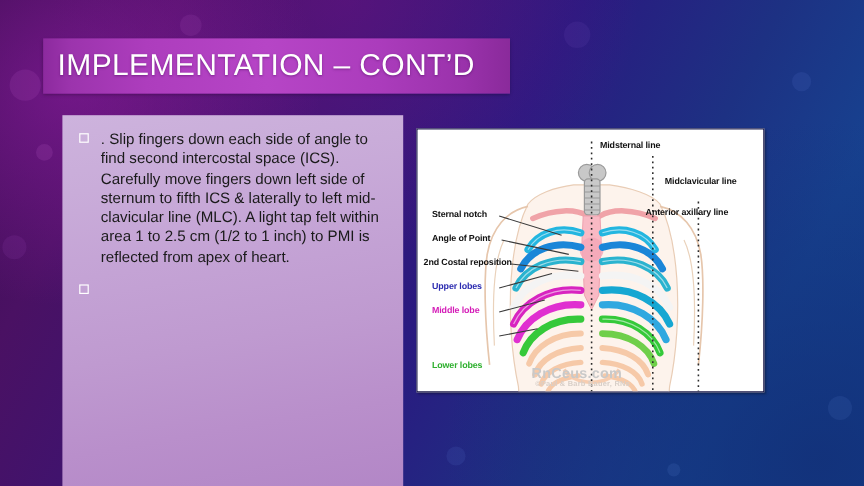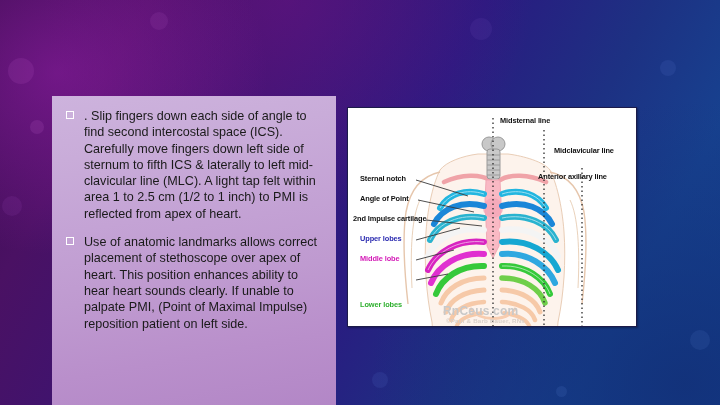--- a/index.html
+++ b/index.html
@@ -95,31 +95,33 @@
   <div class="bokeh" style="left:2px;  top:196px; width:20px; height:20px; background:rgba(160,80,190,0.13);"></div>
   <div class="bokeh" style="left:150px;top:12px;  width:18px; height:18px; background:rgba(190,95,205,0.12);"></div>
   <div class="bokeh" style="left:470px;top:18px;  width:22px; height:22px; background:rgba(120,90,200,0.12);"></div>
   <div class="bokeh" style="left:660px;top:60px;  width:16px; height:16px; background:rgba(90,120,210,0.14);"></div>
   <div class="bokeh" style="left:612px;top:238px; width:12px; height:12px; background:rgba(110,150,230,0.13);"></div>
   <div class="bokeh" style="left:690px;top:330px; width:20px; height:20px; background:rgba(110,150,230,0.11);"></div>
   <div class="bokeh" style="left:372px;top:372px; width:16px; height:16px; background:rgba(100,130,220,0.12);"></div>
   <div class="bokeh" style="left:214px;top:352px; width:13px; height:13px; background:rgba(120,90,200,0.12);"></div>
   <div class="bokeh" style="left:556px;top:386px; width:11px; height:11px; background:rgba(110,150,230,0.12);"></div>
 
+  <div id="title-bar">
+    <div id="title-text">IMPLEMENTATION – CONT’D</div>
+  </div>
 
   <div id="content-box">
 
     <div class="bullet-item" id="bullet-1">
       <span class="sq-bullet"></span>
       <span>. Slip fingers down each side of angle to find second intercostal space (ICS). Carefully move fingers down left side of sternum to fifth ICS &amp; laterally to left mid-clavicular line (MLC).  A light tap felt within area 1 to 2.5 cm (1/2 to 1 inch) to PMI is reflected from apex of heart.</span>
     </div>
 
     <div class="bullet-item" id="bullet-2">
       <span class="sq-bullet"></span>
-      <span>Use of anatomic landmarks allows correct placement of stethoscope over apex of heart.  This position enhances ability to hear heart sounds clearly.  If unable to palpate PMI, (Point of Maximal Impulse) reposition patient on left side.</span>
     </div>
 
   </div>
 
   <div id="picture-frame">
     <div id="diagram">
 
       <svg width="290" height="248" viewBox="0 0 290 248">
         <defs>
           <linearGradient id="skinG" x1="0" y1="0" x2="0" y2="1">
@@ -213,21 +215,21 @@
       <div class="dlabel" style="left:152px; top:8px;">Midsternal line</div>
 
       <div class="dlabel" style="left:172px; top:38px;padding-left:34px;">Midclavicular line</div>
 
       <div class="dlabel" style="left:190px; top:64px;">Anterior axillary line</div>
 
       <div class="dlabel" style="left:12px; top:66px;">Sternal notch</div>
 
       <div class="dlabel" style="left:12px; top:86px;">Angle of Point</div>
 
-      <div class="dlabel" style="left:5px; top:106px;">2nd Impulse cartilage</div>
+      <div class="dlabel" style="left:5px; top:106px;">2nd Costal reposition</div>
 
       <div class="dlabel blue" style="left:12px; top:126px;">Upper lobes</div>
 
       <div class="dlabel mag" style="left:12px; top:146px;">Middle lobe</div>
 
       <div class="dlabel green" style="left:12px; top:166px;margin-top:26px;">Lower lobes</div>
 
       
       <div class="wm" id="wm-main" style="left:95px; top:196px;">RnCeus.com</div>
       <div class="wm" id="wm-sub" style="left:98px; top:209px;">©Paul &amp; Barb Bauer, RNs</div>

